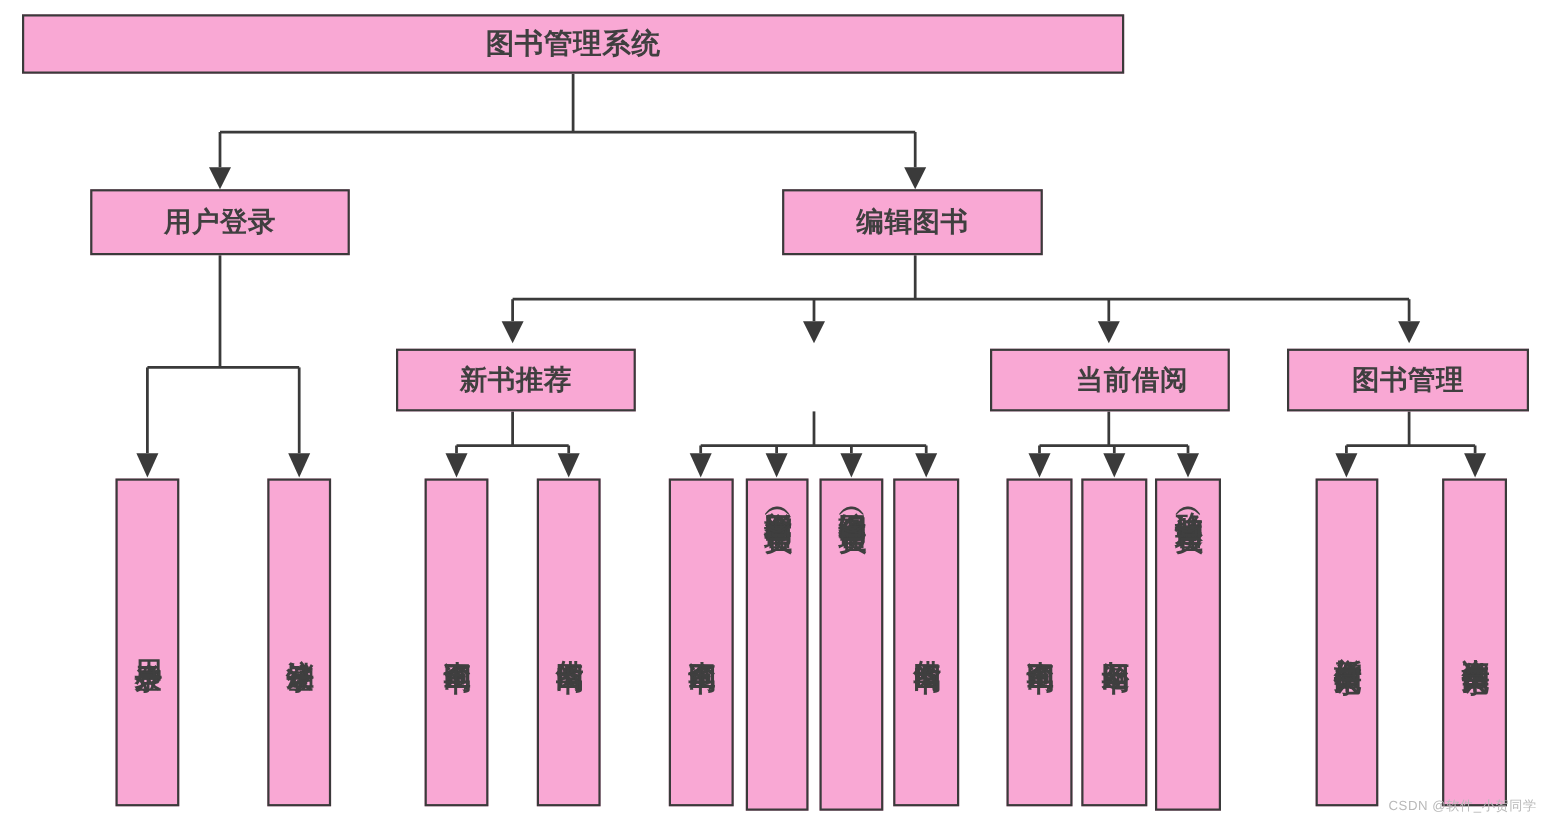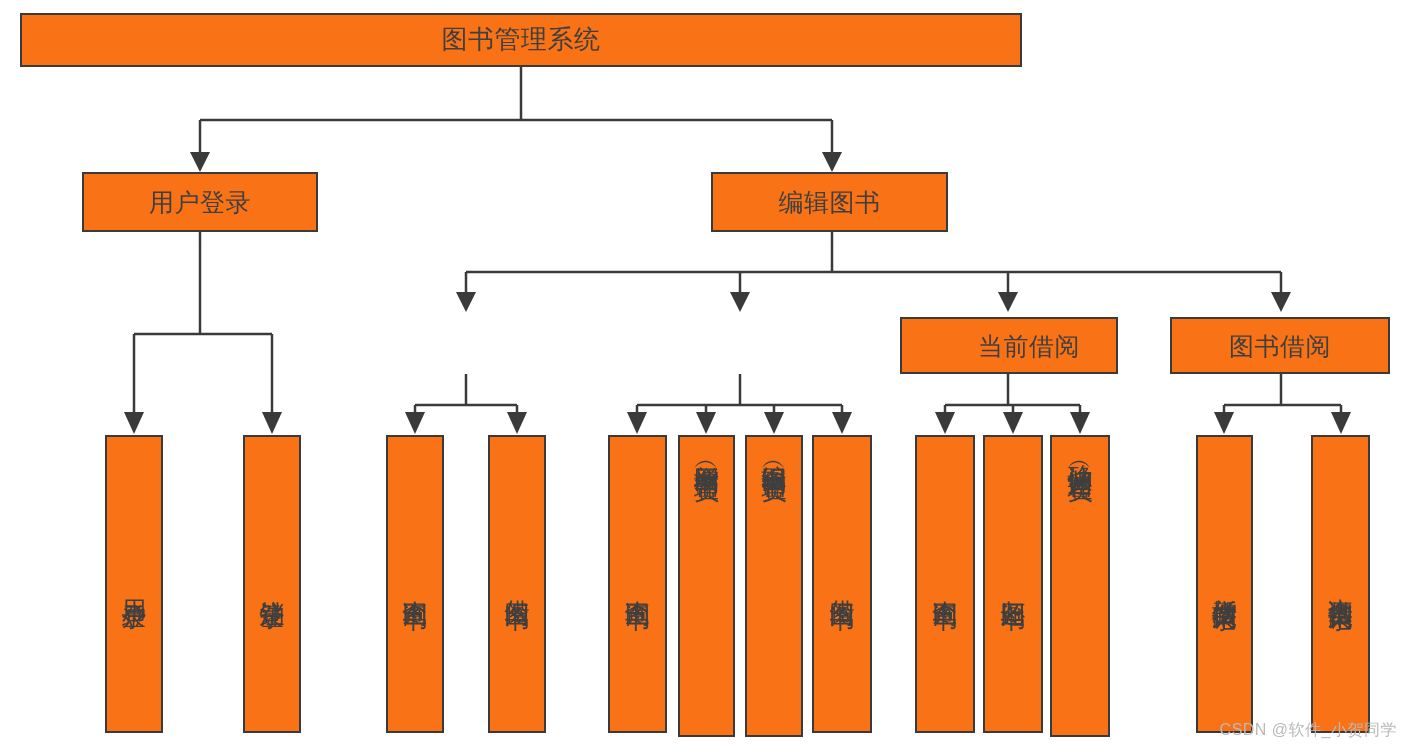--- a/index.html
+++ b/index.html
@@ -22,25 +22,26 @@
     left: 0;
     top: 0;
     width: 1405px;
     height: 747px;
     pointer-events: none;
   }
   .node {
     position: absolute;
     box-sizing: border-box;
     border: 2.5px solid #3a3a3a;
-    background: #f97316;
+    background: #f9a8d4;
     display: flex;
     align-items: center;
     justify-content: center;
     color: #3f3f3f;
+    font-weight: bold;
   }
   .node .label {
     display: block;
     text-align: center;
     line-height: 1.12;
     letter-spacing: 0.5px;
   }
   
   .node.horiz .label {
     writing-mode: horizontal-tb;
@@ -63,21 +64,21 @@
     white-space: nowrap;
   }
   .node.vert.centered {
     align-items: center;
     padding-top: 0;
   }
   .watermark {
     position: absolute;
     right: 8px;
     bottom: 6px;
-    font-size: 16px;
+    font-size: 12px;
     color: #b9b9b9;
     white-space: nowrap;
     letter-spacing: 0.5px;
   }
 </style>
 </head>
 <body>
 
 <div id="canvas">
 
@@ -159,28 +160,31 @@
   </div>
 
   <div class="node horiz" style="left:82px; top:172px; width:236px; height:60px;">
     <span class="label">用户登录</span>
   </div>
 
   <div class="node horiz" style="left:711px; top:172px; width:237px; height:60px;">
     <span class="label">编辑图书</span>
   </div>
 
+  <div class="node horiz" style="left:360px; top:317px; width:218px; height:57px;">
+    <span class="label">新书推荐</span>
+  </div>
 
 
   <div class="node horiz" style="left:900px; top:317px; width:218px; height:57px;padding-left:40px;">
     <span class="label">当前借阅</span>
   </div>
 
   <div class="node horiz" style="left:1170px; top:317px; width:220px; height:57px;">
-    <span class="label">图书借阅</span>
+    <span class="label">图书管理</span>
   </div>
 
   <div class="node vert centered" style="left:105px; top:435px; width:58px; height:298px;">
     <span class="label">用户登录</span>
   </div>
 
   <div class="node vert centered" style="left:243px; top:435px; width:58px; height:298px;">
     <span class="label">注销登录</span>
   </div>
 

